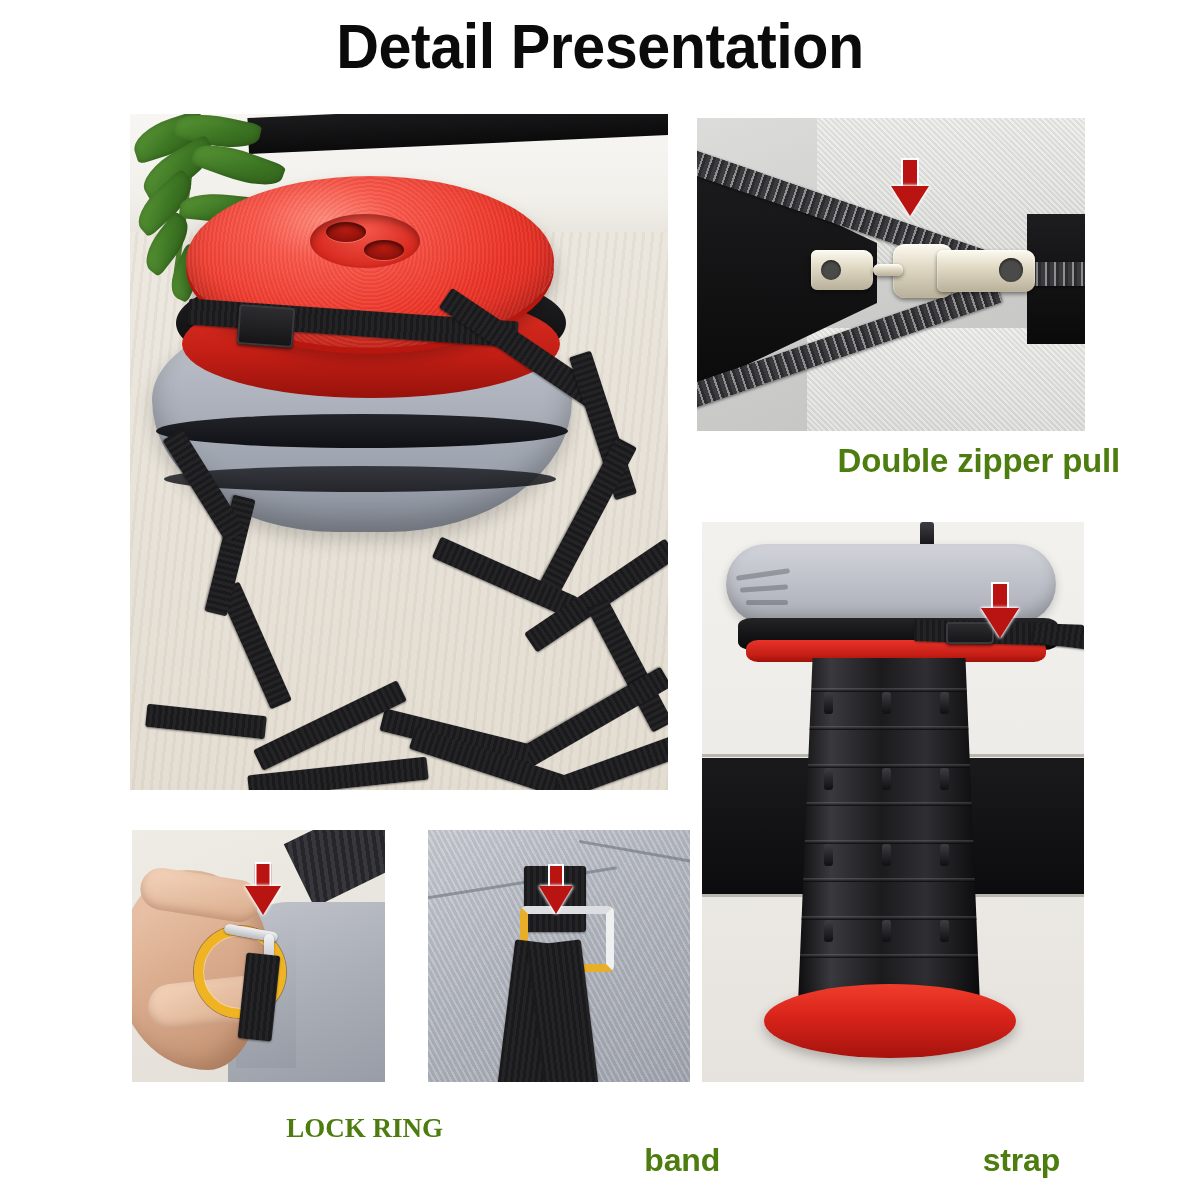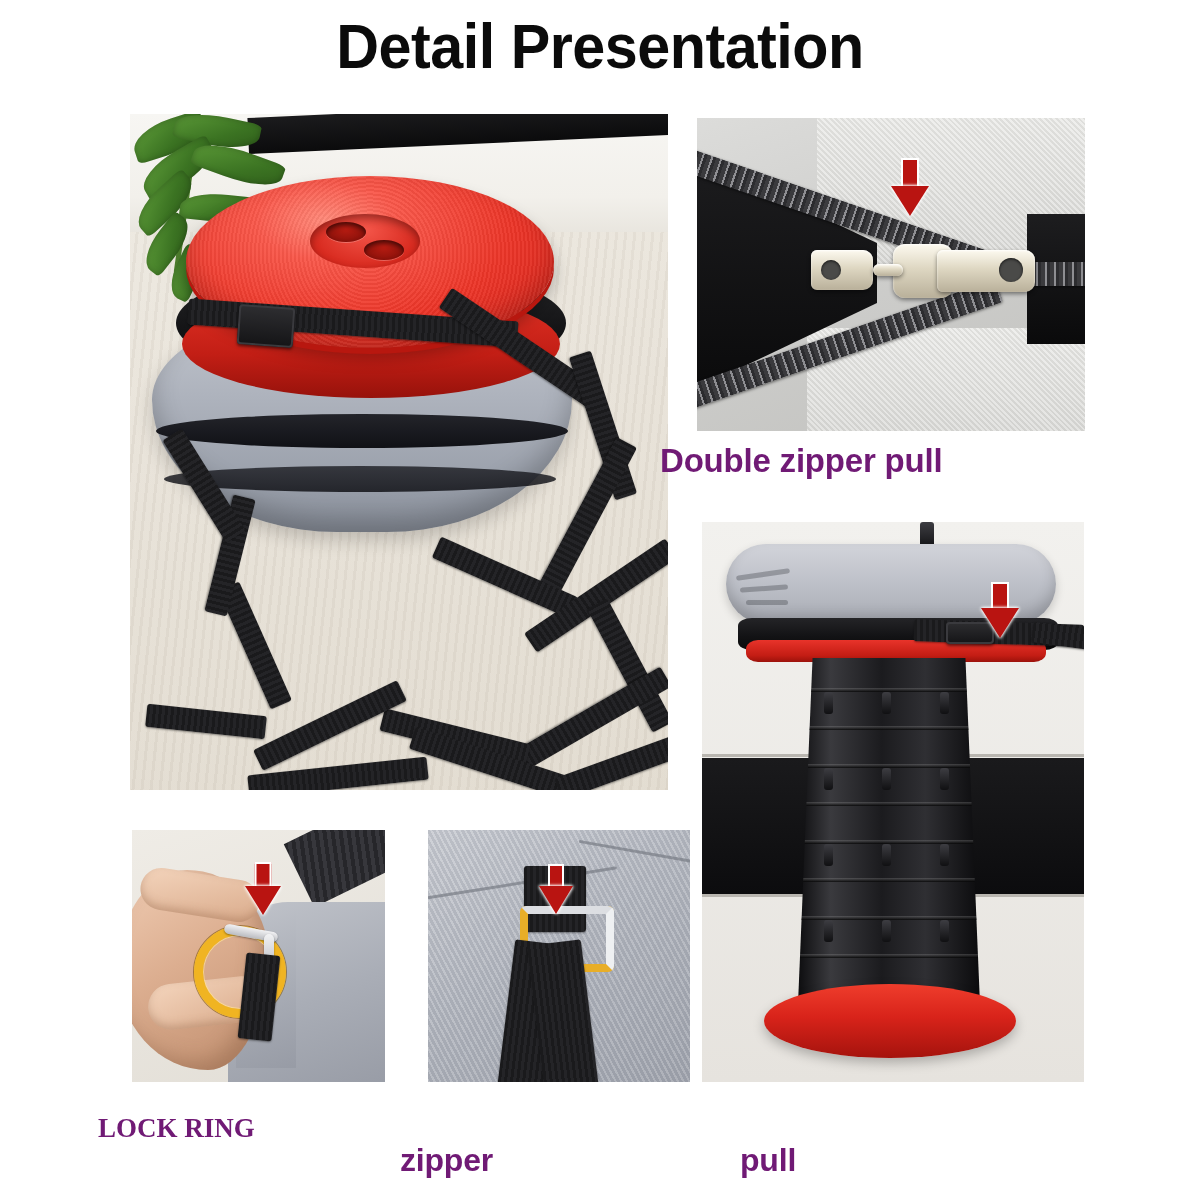--- a/index.html
+++ b/index.html
@@ -25,21 +25,21 @@
   .ph{position:absolute;inset:0;}
 
   
   #p-main   {left:130px;top:114px;width:538px;height:676px;}
   #p-zip    {left:697px;top:118px;width:388px;height:313px;}
   #p-elastic{left:702px;top:522px;width:382px;height:560px;}
   #p-lock   {left:132px;top:830px;width:253px;height:252px;}
   #p-strap  {left:428px;top:830px;width:262px;height:252px;}
 
   
-  .cap{position:absolute;text-align:left;font-weight:bold;color:#701a75;
+  .cap{position:absolute;text-align:right;font-weight:bold;color:#4d7c0f;
        font-size:31px;line-height:37px;letter-spacing:-0.2px;}
   #c-zip    {left:660px;top:442px;width:460px;font-size:33px;}
   #c-lock   {left:98px;top:1110px;width:345px;font-size:27px;letter-spacing:0px;font-family:Liberation Serif, serif;}
   #c-strap  {left:400px;top:1105px;width:320px;font-size:32px;}
   #c-elastic{left:740px;top:1105px;width:320px;font-size:32px;}
 
   
 
   
   .wood{position:absolute;inset:0;
@@ -296,21 +296,21 @@
       <div class="base-red" style="left:62px;top:462px;width:252px;height:74px;"></div>
 
       <div class="arrow" style="left:278px;top:60px;width:40px;height:56px;">
         <div class="shaft" style="width:18px;height:30px;"></div>
         <div class="head" style="top:26px;border-left-width:19px;border-right-width:19px;border-top-width:30px;"></div>
       </div>
     </div>
   </div>
   <div class="cap" id="c-elastic">
     <br>
-    <span>pull</span>
+    <span>strap</span>
   </div>
 
   <div class="panel" id="p-lock">
     <div class="ph">
       <div class="lock-bg"></div>
       <div class="lock-darkstrip" style="left:160px;top:-20px;width:140px;height:70px;transform:rotate(-26deg);"></div>
 
       <div class="gray-cloth" style="left:96px;top:72px;width:180px;height:190px;border-radius:60px 20px 0 0;"></div>
       <div class="gray-cloth" style="left:104px;top:78px;width:60px;height:160px;border-radius:40px 0 0 0;opacity:.85;"></div>
 
@@ -347,16 +347,16 @@
       <div class="webbing" style="left:108px;top:112px;width:54px;height:150px;transform:rotate(-7deg);"></div>
 
       <div class="arrow" style="left:110px;top:34px;width:36px;height:52px;">
         <div class="shaft" style="width:16px;height:26px;"></div>
         <div class="head" style="top:22px;border-left-width:17px;border-right-width:17px;border-top-width:28px;"></div>
       </div>
     </div>
   </div>
   <div class="cap" id="c-strap">
     <br>
-    <span>zipper</span>
+    <span>band</span>
   </div>
 
 </div>
 
 </body></html>

